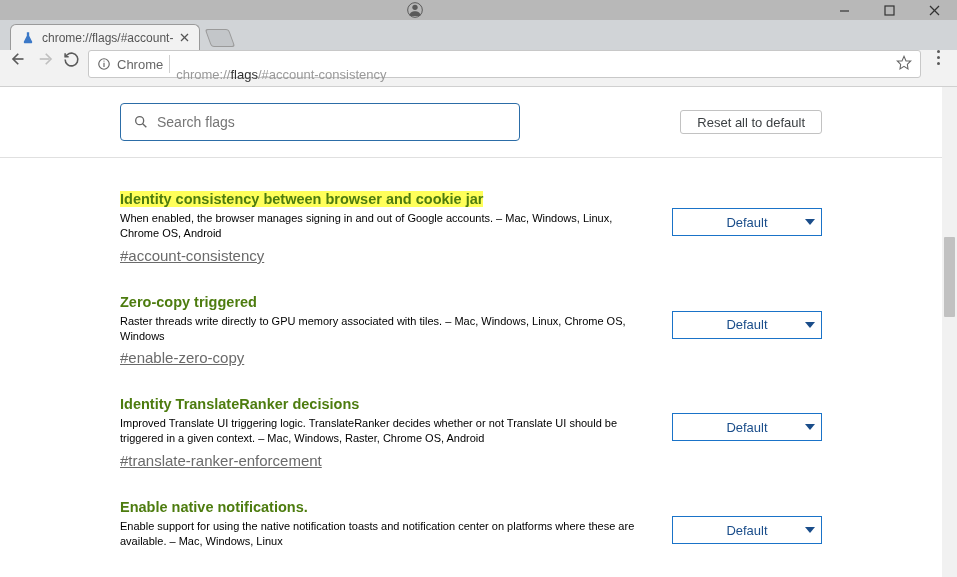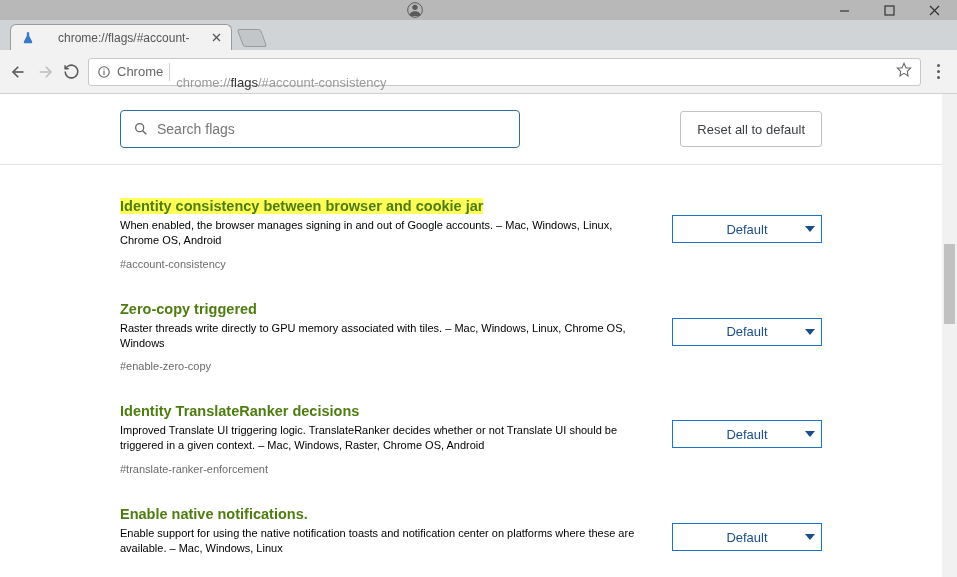--- a/index.html
+++ b/index.html
@@ -4,53 +4,53 @@
 <style>
   * { box-sizing: border-box; margin: 0; padding: 0; }
   html, body { width: 957px; height: 577px; font-family: "Segoe UI", Arial, sans-serif; background: #fff; overflow: hidden; }
   
   .titlebar { height: 20px; background: #b8b8b8; display: flex; justify-content: flex-end; align-items: center; }
   .titlebar .tb-btn { width: 45px; height: 20px; display: flex; align-items: center; justify-content: center; color: #333; font-size: 14px; }
   .titlebar .tb-icon { margin-right: auto; padding-left: 8px; }
   .titlebar svg { display: block; }
   
   .tabstrip { height: 30px; background: #d1d4d7; display: flex; align-items: flex-end; padding-left: 10px; position: relative; }
-  .tab { height: 26px; background: #f2f2f2; border: 1px solid #9a9a9a; border-bottom: none; display: flex; align-items: center; padding: 8px 10px; gap: 23px; font-size: 12px; color: #555; position: relative; border-top-left-radius: 6px; border-top-right-radius: 6px; min-width: 170px; }
+  .tab { height: 26px; background: #f2f2f2; border: 1px solid #9a9a9a; border-bottom: none; display: flex; align-items: center; padding: 8px 10px; gap: 7px; font-size: 12px; color: #555; position: relative; border-top-left-radius: 6px; border-top-right-radius: 6px; min-width: 170px; }
   .tab .favicon { width: 14px; height: 14px; display: flex; align-items: center; justify-content: center; }
   .tab .close { margin-left: auto; font-size: 13px; color: #555; }
   .newtab { width: 24px; height: 18px; margin-left: 8px; transform: skew(20deg); background: #c3c6c9; border: 1px solid #9a9a9a; border-radius: 3px; margin-bottom: 3px; }
   
-  .toolbar { height: 44px; background: #f2f2f2; border-bottom: 1px solid #d0d0d0; display: flex; align-items: center; padding: 16px 10px; gap: 8px; }
+  .toolbar { height: 37px; background: #f2f2f2; border-bottom: 1px solid #d0d0d0; display: flex; align-items: flex-start; padding: 0 10px; gap: 8px; }
   .nav-ico { width: 18px; height: 18px; display: flex; align-items: center; justify-content: center; color: #5a5a5a; }
   .nav-ico.disabled { color: #bfbfbf; }
   .omnibox { flex: 1; height: 28px; background: #fff; border: 1px solid #c8c8c8; border-radius: 3px; display: flex; align-items: center; padding: 0 8px; font-size: 13px; color: #333; gap: 6px; }
   .omnibox .info { color: #666; display: flex; align-items: center; gap: 6px; }
   .omnibox .sep { width: 1px; height: 18px; background: #d0d0d0; }
   .omnibox .url { color: #999; margin-top: 21px; }
   .omnibox .url .bold { color: #333; font-weight: 400; }
   .omnibox .star { margin-left: auto; color: #666; }
   .menu-ico { width: 18px; display: flex; flex-direction: column; gap: 3px; align-items: center; justify-content: center; }
   .menu-ico div { width: 3px; height: 3px; border-radius: 50%; background: #5a5a5a; }
   
   .content-wrap { height: calc(577px - 20px - 30px - 36px); display: flex; }
   .content { flex: 1; overflow-y: auto; background: #fff; }
   .scrolltrack { width: 15px; background: #f1f1f1; position: relative; }
   .scrollthumb { position: absolute; left: 2px; right: 2px; top: 150px; height: 80px; background: #c1c1c1; border-radius: 1px; }
   .topbar { display: flex; align-items: center; padding: 16px 120px 16px 120px; border-bottom: 1px solid #e0e0e0; gap: 12px; }
   .search-wrap { flex: 0 0 400px; height: 38px; border: 1px solid #2c6da7; border-radius: 4px; display: flex; align-items: center; padding: 0 12px; gap: 8px; }
   .search-wrap .sicon { color: #666; display:flex;}
   .search-wrap input { border: none; outline: none; font-size: 14px; color: #5f6368; background: transparent; flex: 1; }
-  .reset-btn { margin-left: auto; height: 36px; padding: 0 16px; border: 1px solid #c2c2c2; background: #fff; color: #3c4043; font-size: 13px; border-radius: 3px; display: flex; align-items: center; cursor: pointer; }
+  .reset-btn { margin-left: auto; height: 24px; padding: 0 16px; border: 1px solid #c2c2c2; background: #fff; color: #3c4043; font-size: 13px; border-radius: 3px; display: flex; align-items: center; cursor: pointer; }
   .flags-list { padding: 20px 120px; }
   .flag { display: flex; gap: 30px; padding: 12px 0 16px 0; }
   .flag-main { flex: 1; }
   .flag-title { font-size: 14.5px; color: #4d7c0f; font-weight: 700; display: inline-block; margin-bottom: 4px; }
   .flag-title.hl { background: #ffff5a; }
   .flag-desc { font-size: 11px; color: #000000; line-height: 1.35; margin-bottom: 6px; }
-  .flag-anchor { font-size: 11px; color: #6a6a6a; }
+  .flag-anchor { font-size: 15px; color: #6a6a6a; text-decoration: underline; }
   .flag-control { width: 150px; display: flex; align-items: flex-start; padding-top: 18px; }
   .select { width: 150px; height: 28px; border: 1px solid #1a73c8; display: flex; align-items: center; padding: 0 10px; font-size: 13px; color: #1a4d8a; position: relative; background: #fff; }
   .select span.lbl { flex: 1; text-align: center; }
   .select .arrowbox { position:absolute; right:0; top:0; bottom:0; width:22px; border-left:0px solid #1a73c8; display:flex; align-items:center; justify-content:center; }
   .select .arrowbox svg { display:block; }
 </style>
 </head>
 <body>
 
 <div class="titlebar">

